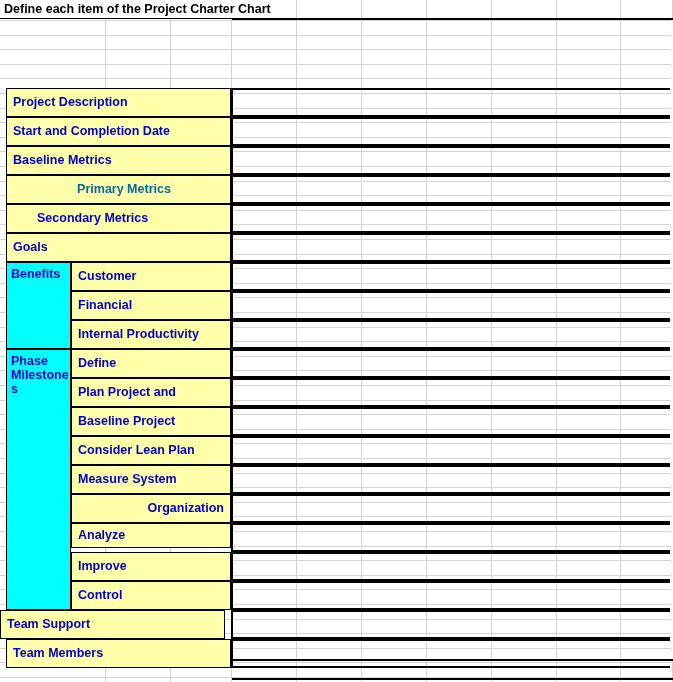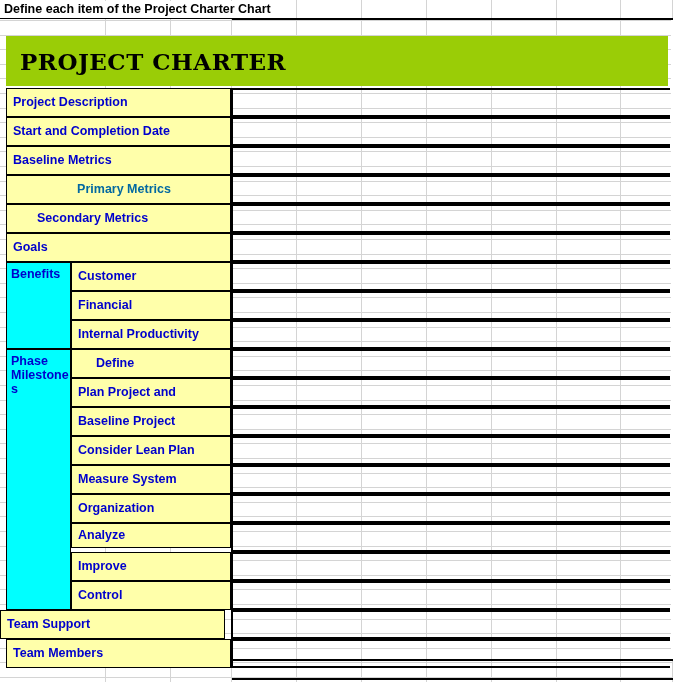--- a/index.html
+++ b/index.html
@@ -213,23 +213,20 @@
       <div class="grow" style="top: 619px; background: rgb(212, 212, 212);"></div>
       <div class="grow" style="top: 633px; background: rgb(212, 212, 212);"></div>
       <div class="grow" style="top: 648px; background: rgb(212, 212, 212);"></div>
       <div class="grow" style="top: 662px; background: rgb(212, 212, 212);"></div>
       <div class="grow" style="top: 677px; background: rgb(212, 212, 212);"></div>
     </div>
 
   <div class="caption caption-top">Define each item of the Project Charter Chart</div>
   <div class="caption-top-rule"></div>
 
-  <div class="banner" id="banner" style="background: rgb(154, 205, 6);">
-    <span class="banner-title">PROJECT CHARTER</span>
-  </div>
 
   <div id="body-layer">
       <div class="lab yellow" style="left: 6px; top: 87.5px; width: 225px; height: 29px; color: rgb(0, 0, 204);">
         <span class="txt">Project Description</span>
       </div>
       <div class="lab yellow" style="left: 6px; top: 116.5px; width: 225px; height: 29px; color: rgb(0, 0, 204);">
         <span class="txt">Start and Completion Date</span>
       </div>
       <div class="lab yellow" style="left: 6px; top: 145.5px; width: 225px; height: 29px; color: rgb(0, 0, 204);">
         <span class="txt">Baseline Metrics</span>
@@ -245,36 +242,36 @@
       </div>
       <div class="lab yellow" style="left: 71px; top: 261.5px; width: 160px; height: 29px; color: rgb(0, 0, 204);">
         <span class="txt">Customer</span>
       </div>
       <div class="lab yellow" style="left: 71px; top: 290.5px; width: 160px; height: 29px; color: rgb(0, 0, 204);">
         <span class="txt">Financial</span>
       </div>
       <div class="lab yellow" style="left: 71px; top: 319.5px; width: 160px; height: 29px; color: rgb(0, 0, 204);">
         <span class="txt">Internal Productivity</span>
       </div>
-      <div class="lab yellow" style="left: 71px; top: 348.5px; width: 160px; height: 29px; color: rgb(0, 0, 204); padding-left: 18px;">
+      <div class="lab yellow" style="left: 71px; top: 348.5px; width: 160px; height: 29px; color: rgb(0, 0, 204);">
         <span class="txt">Define</span>
       </div>
       <div class="lab yellow" style="left: 71px; top: 377.5px; width: 160px; height: 29px; color: rgb(0, 0, 204);">
         <span class="txt">Plan Project and</span>
       </div>
       <div class="lab yellow" style="left: 71px; top: 406.5px; width: 160px; height: 29px; color: rgb(0, 0, 204);">
         <span class="txt">Baseline Project</span>
       </div>
       <div class="lab yellow" style="left: 71px; top: 435.5px; width: 160px; height: 29px; color: rgb(0, 0, 204);">
         <span class="txt">Consider Lean Plan</span>
       </div>
       <div class="lab yellow" style="left: 71px; top: 464.5px; width: 160px; height: 29px; color: rgb(0, 0, 204);">
         <span class="txt">Measure System</span>
       </div>
-      <div class="lab yellow" style="left: 71px; top: 493.5px; width: 160px; height: 29px; color: rgb(0, 0, 204);">
+      <div class="lab yellow" style="left: 71px; top: 493.5px; width: 160px; height: 29px; color: rgb(0, 0, 204); text-align: right;">
         <span class="txt">Organization</span>
       </div>
       <div class="lab yellow" style="left: 71px; top: 522.5px; width: 160px; height: 25px; color: rgb(0, 0, 204);">
         <span class="txt">Analyze</span>
       </div>
       <div class="lab yellow" style="left: 71px; top: 551.5px; width: 160px; height: 29px; color: rgb(0, 0, 204);">
         <span class="txt">Improve</span>
       </div>
       <div class="lab yellow" style="left: 71px; top: 580.5px; width: 160px; height: 29px; color: rgb(0, 0, 204);">
         <span class="txt">Control</span>

